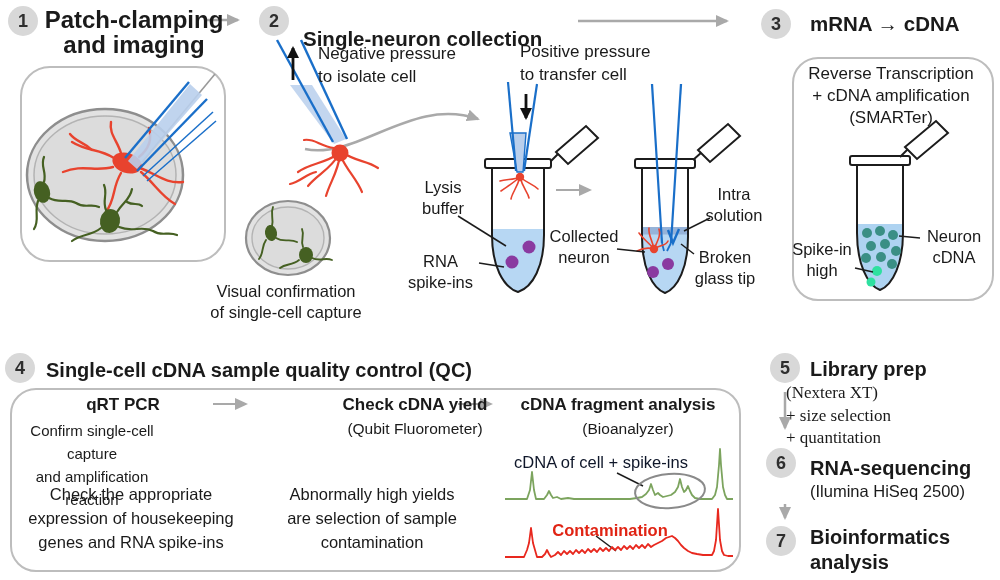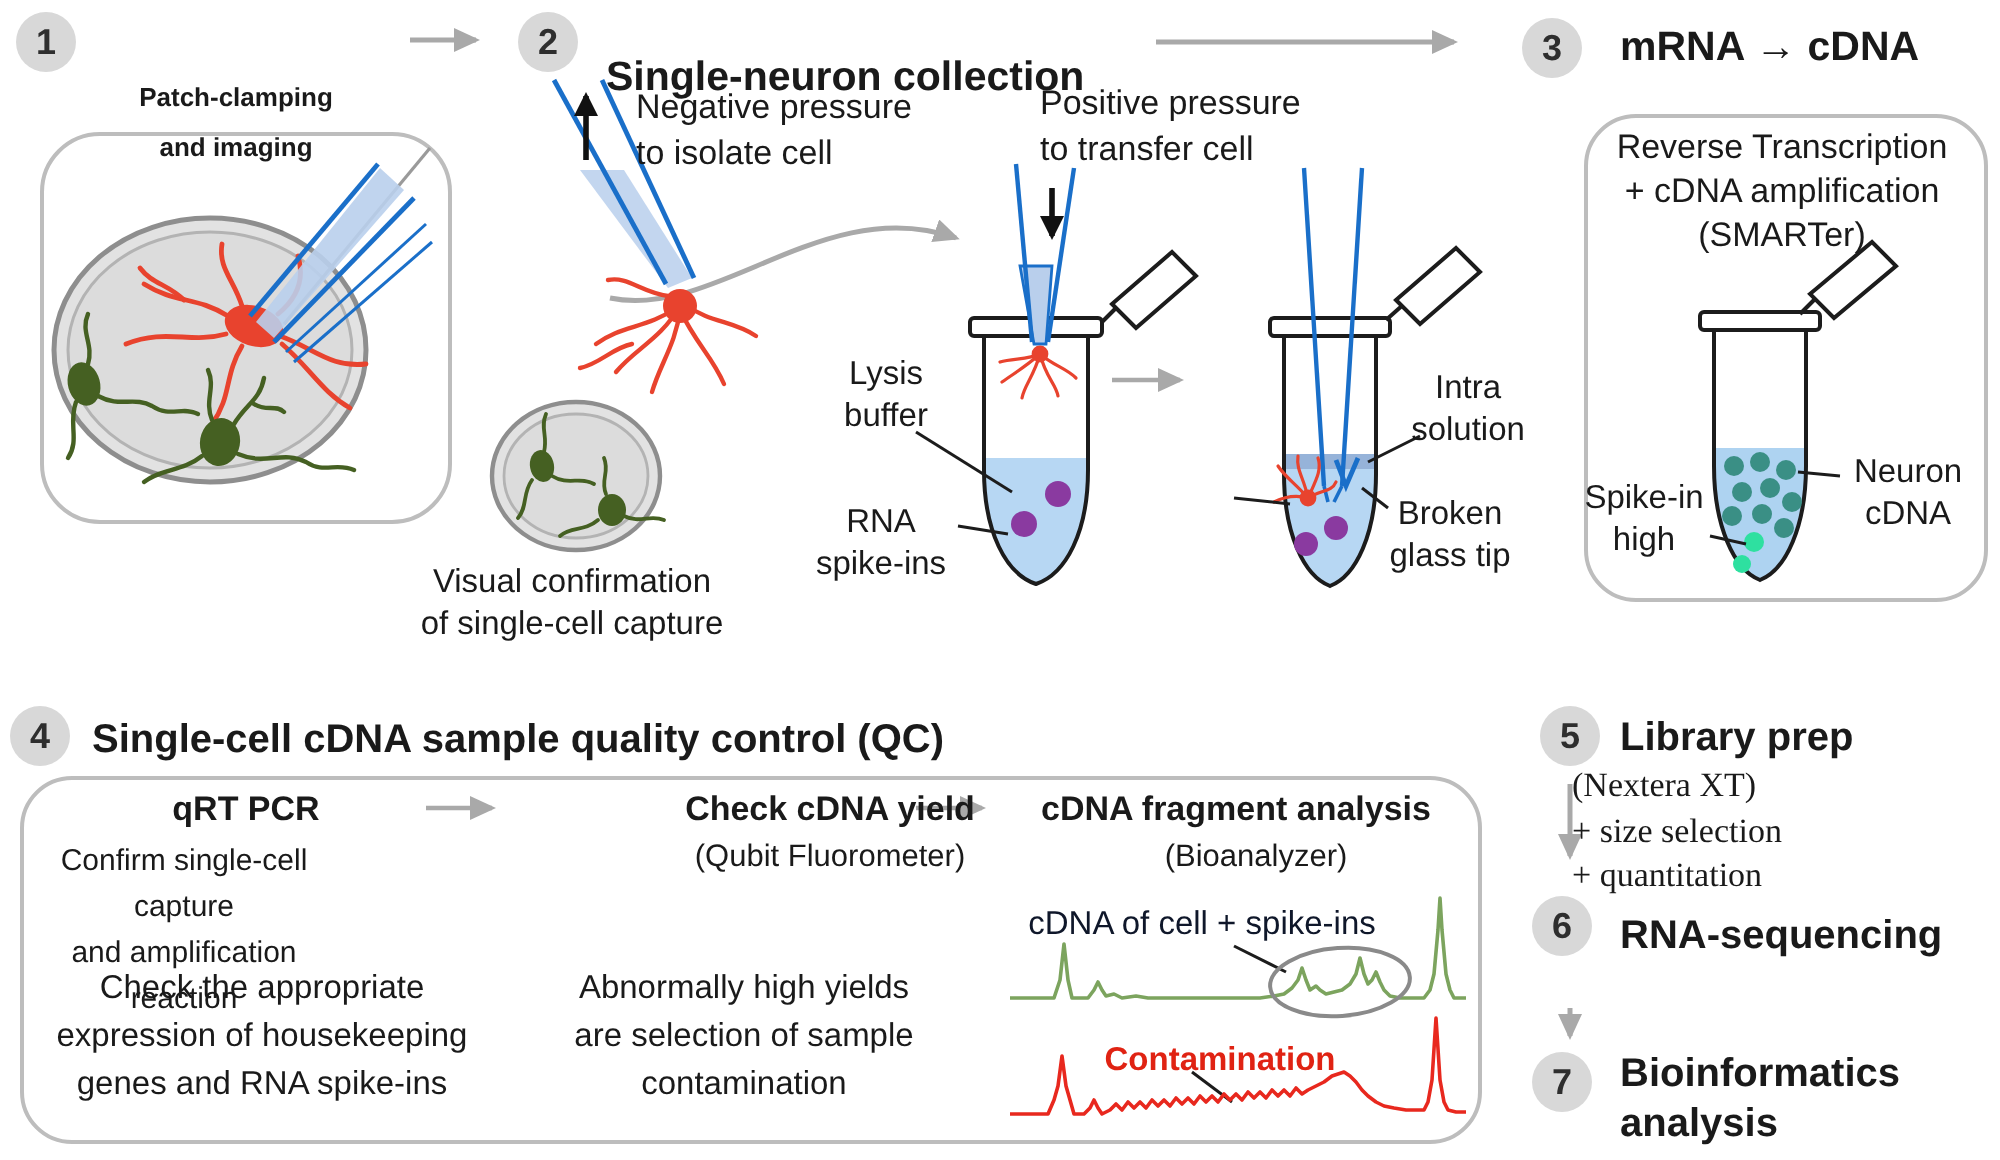--- a/index.html
+++ b/index.html
@@ -217,36 +217,38 @@
   </svg>
 
   <div class="badge" style="left:8px;top:6px;">1</div>
   <div class="badge" style="left:259px;top:6px;">2</div>
   <div class="badge" style="left:761px;top:9px;">3</div>
   <div class="badge" style="left:5px;top:353px;">4</div>
   <div class="badge" style="left:770px;top:353px;">5</div>
   <div class="badge" style="left:766px;top:448px;">6</div>
   <div class="badge" style="left:766px;top:526px;">7</div>
 
-  <div class="lbl txt c b" style="left:28px;top:7px;width:180px;font-size:13px;line-height:25px;margin-top:29px;">Patch-clamping
+  <div class="lbl txt c b" style="left:44px;top:7px;width:180px;font-size:24px;line-height:25px;">Patch-clamping
 and imaging</div>
   <div class="lbl txt b" style="left:303px;top:10px;font-size:20.5px;margin-top:16px;">Single-neuron collection</div>
   <div class="lbl txt b" style="left:810px;top:11px;font-size:20.5px;">mRNA → cDNA</div>
   <div class="lbl txt b" style="left:46px;top:357px;font-size:20px;">Single-cell cDNA sample quality control (QC)</div>
 
   <div class="lbl txt" style="left:318px;top:42px;font-size:17px;line-height:23px;">Negative pressure
 to isolate cell</div>
   <div class="lbl txt" style="left:520px;top:40px;font-size:17px;line-height:23px;">Positive pressure
 to transfer cell</div>
   <div class="lbl txt c" style="left:180px;top:281px;width:212px;font-size:16.5px;line-height:21px;">Visual confirmation
 of single-cell capture</div>
   <div class="lbl txt c i" style="left:405px;top:177px;width:76px;font-size:16.5px;line-height:21px;">Lysis
 buffer</div>
   <div class="lbl txt c i" style="left:398px;top:251px;width:85px;font-size:16.5px;line-height:21px;">RNA
 spike-ins</div>
+  <div class="lbl txt c i" style="left:544px;top:226px;width:80px;font-size:16.5px;line-height:21px;">Collected
+neuron</div>
   <div class="lbl txt c i" style="left:696px;top:184px;width:76px;font-size:16.5px;line-height:21px;">Intra
 solution</div>
   <div class="lbl txt c i" style="left:684px;top:247px;width:82px;font-size:16.5px;line-height:21px;">Broken
 glass tip</div>
 
   <div class="lbl txt c" style="left:794px;top:63px;width:194px;font-size:17px;line-height:22px;">Reverse Transcription
 + cDNA amplification
 (SMARTer)</div>
   <div class="lbl txt c i" style="left:786px;top:239px;width:72px;font-size:16.5px;line-height:21px;">Spike-in
 high</div>
@@ -269,16 +271,17 @@
   <div class="lbl txt c b" style="left:496px;top:394px;width:244px;font-size:17px;">cDNA fragment analysis</div>
   <div class="lbl txt c" style="left:506px;top:419px;width:244px;font-size:15.5px;">(Bioanalyzer)</div>
   <div class="lbl txt c i" style="left:490px;top:452px;width:222px;font-size:16.5px;color:#0f172a;">cDNA of cell + spike-ins</div>
   <div class="lbl txt c i b" style="left:544px;top:520px;width:132px;font-size:16.5px;color:#e02313;">Contamination</div>
 
   <div class="lbl txt b" style="left:810px;top:356px;font-size:20px;">Library prep</div>
   <div class="lbl txt" style="left:786px;top:382px;font-size:17px;line-height:22.5px;font-family:Liberation Serif, serif;">(Nextera XT)
 + size selection
 + quantitation</div>
   <div class="lbl txt b" style="left:810px;top:455px;font-size:20px;">RNA-sequencing</div>
+  <div class="lbl txt" style="left:810px;top:481px;font-size:16.5px;">(Ilumina HiSeq 2500)</div>
   <div class="lbl txt b" style="left:810px;top:525px;font-size:20px;line-height:25px;">Bioinformatics
 analysis</div>
 
 </div>
 
 </body></html>

